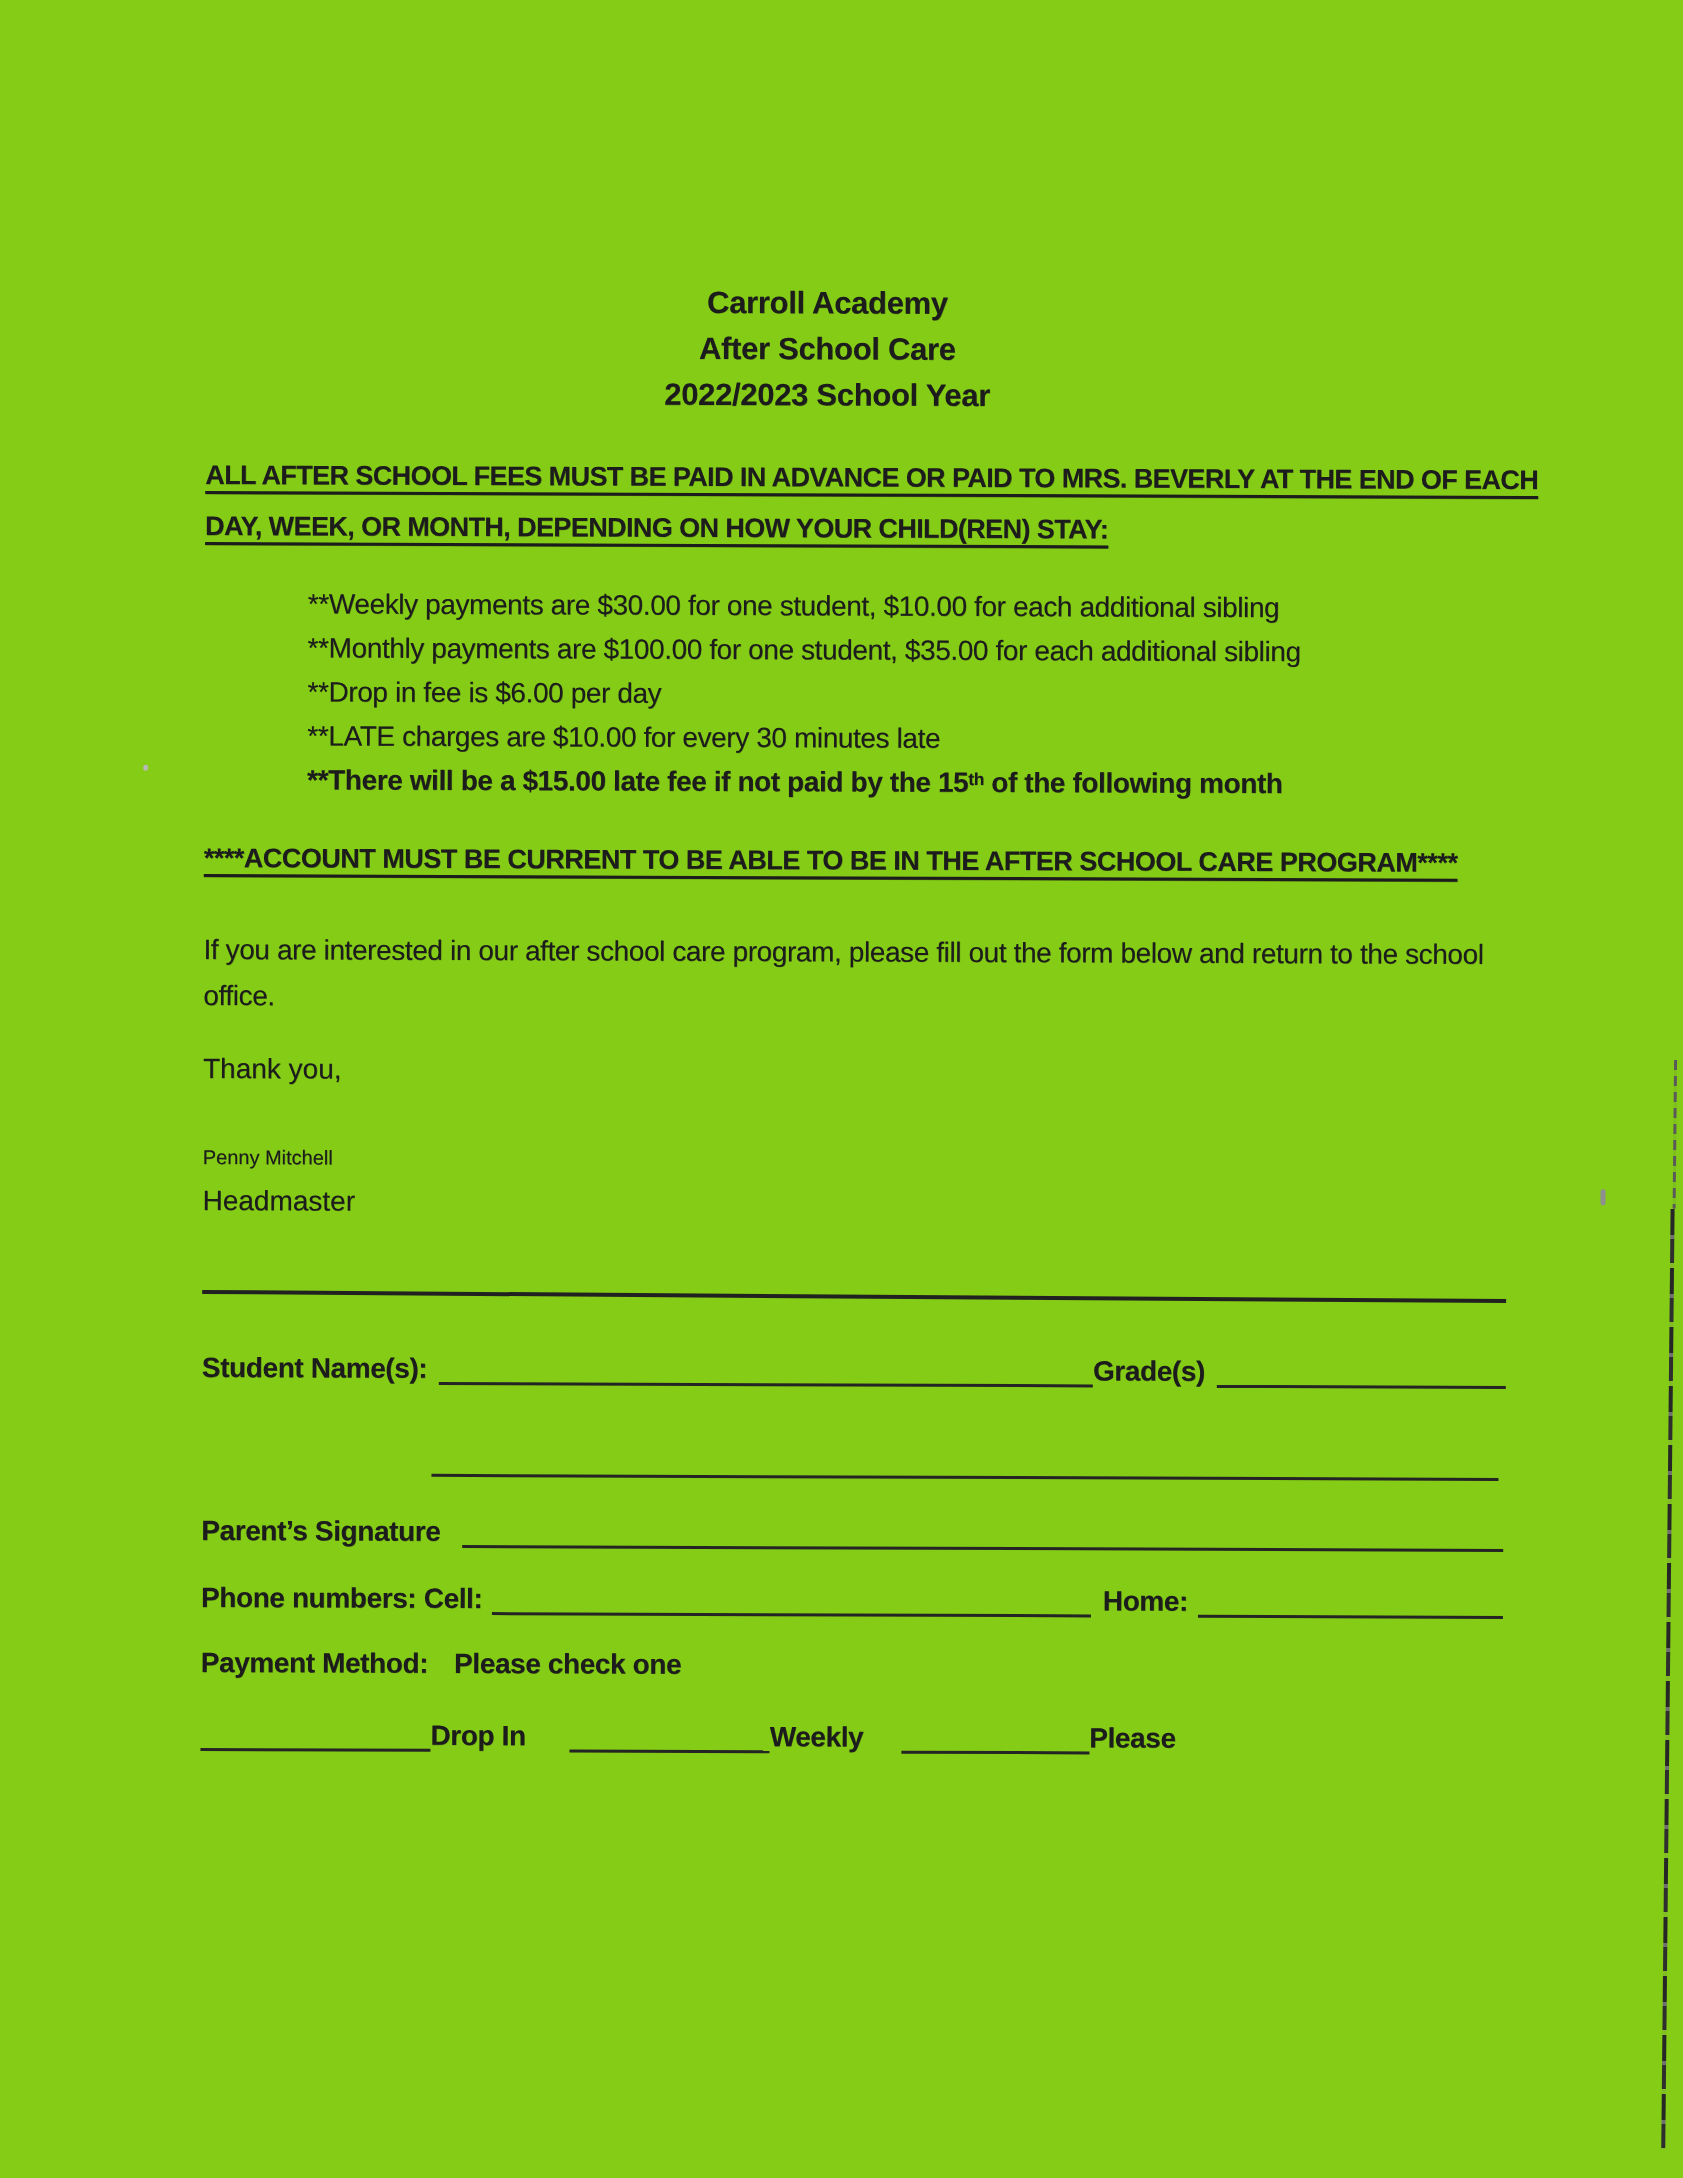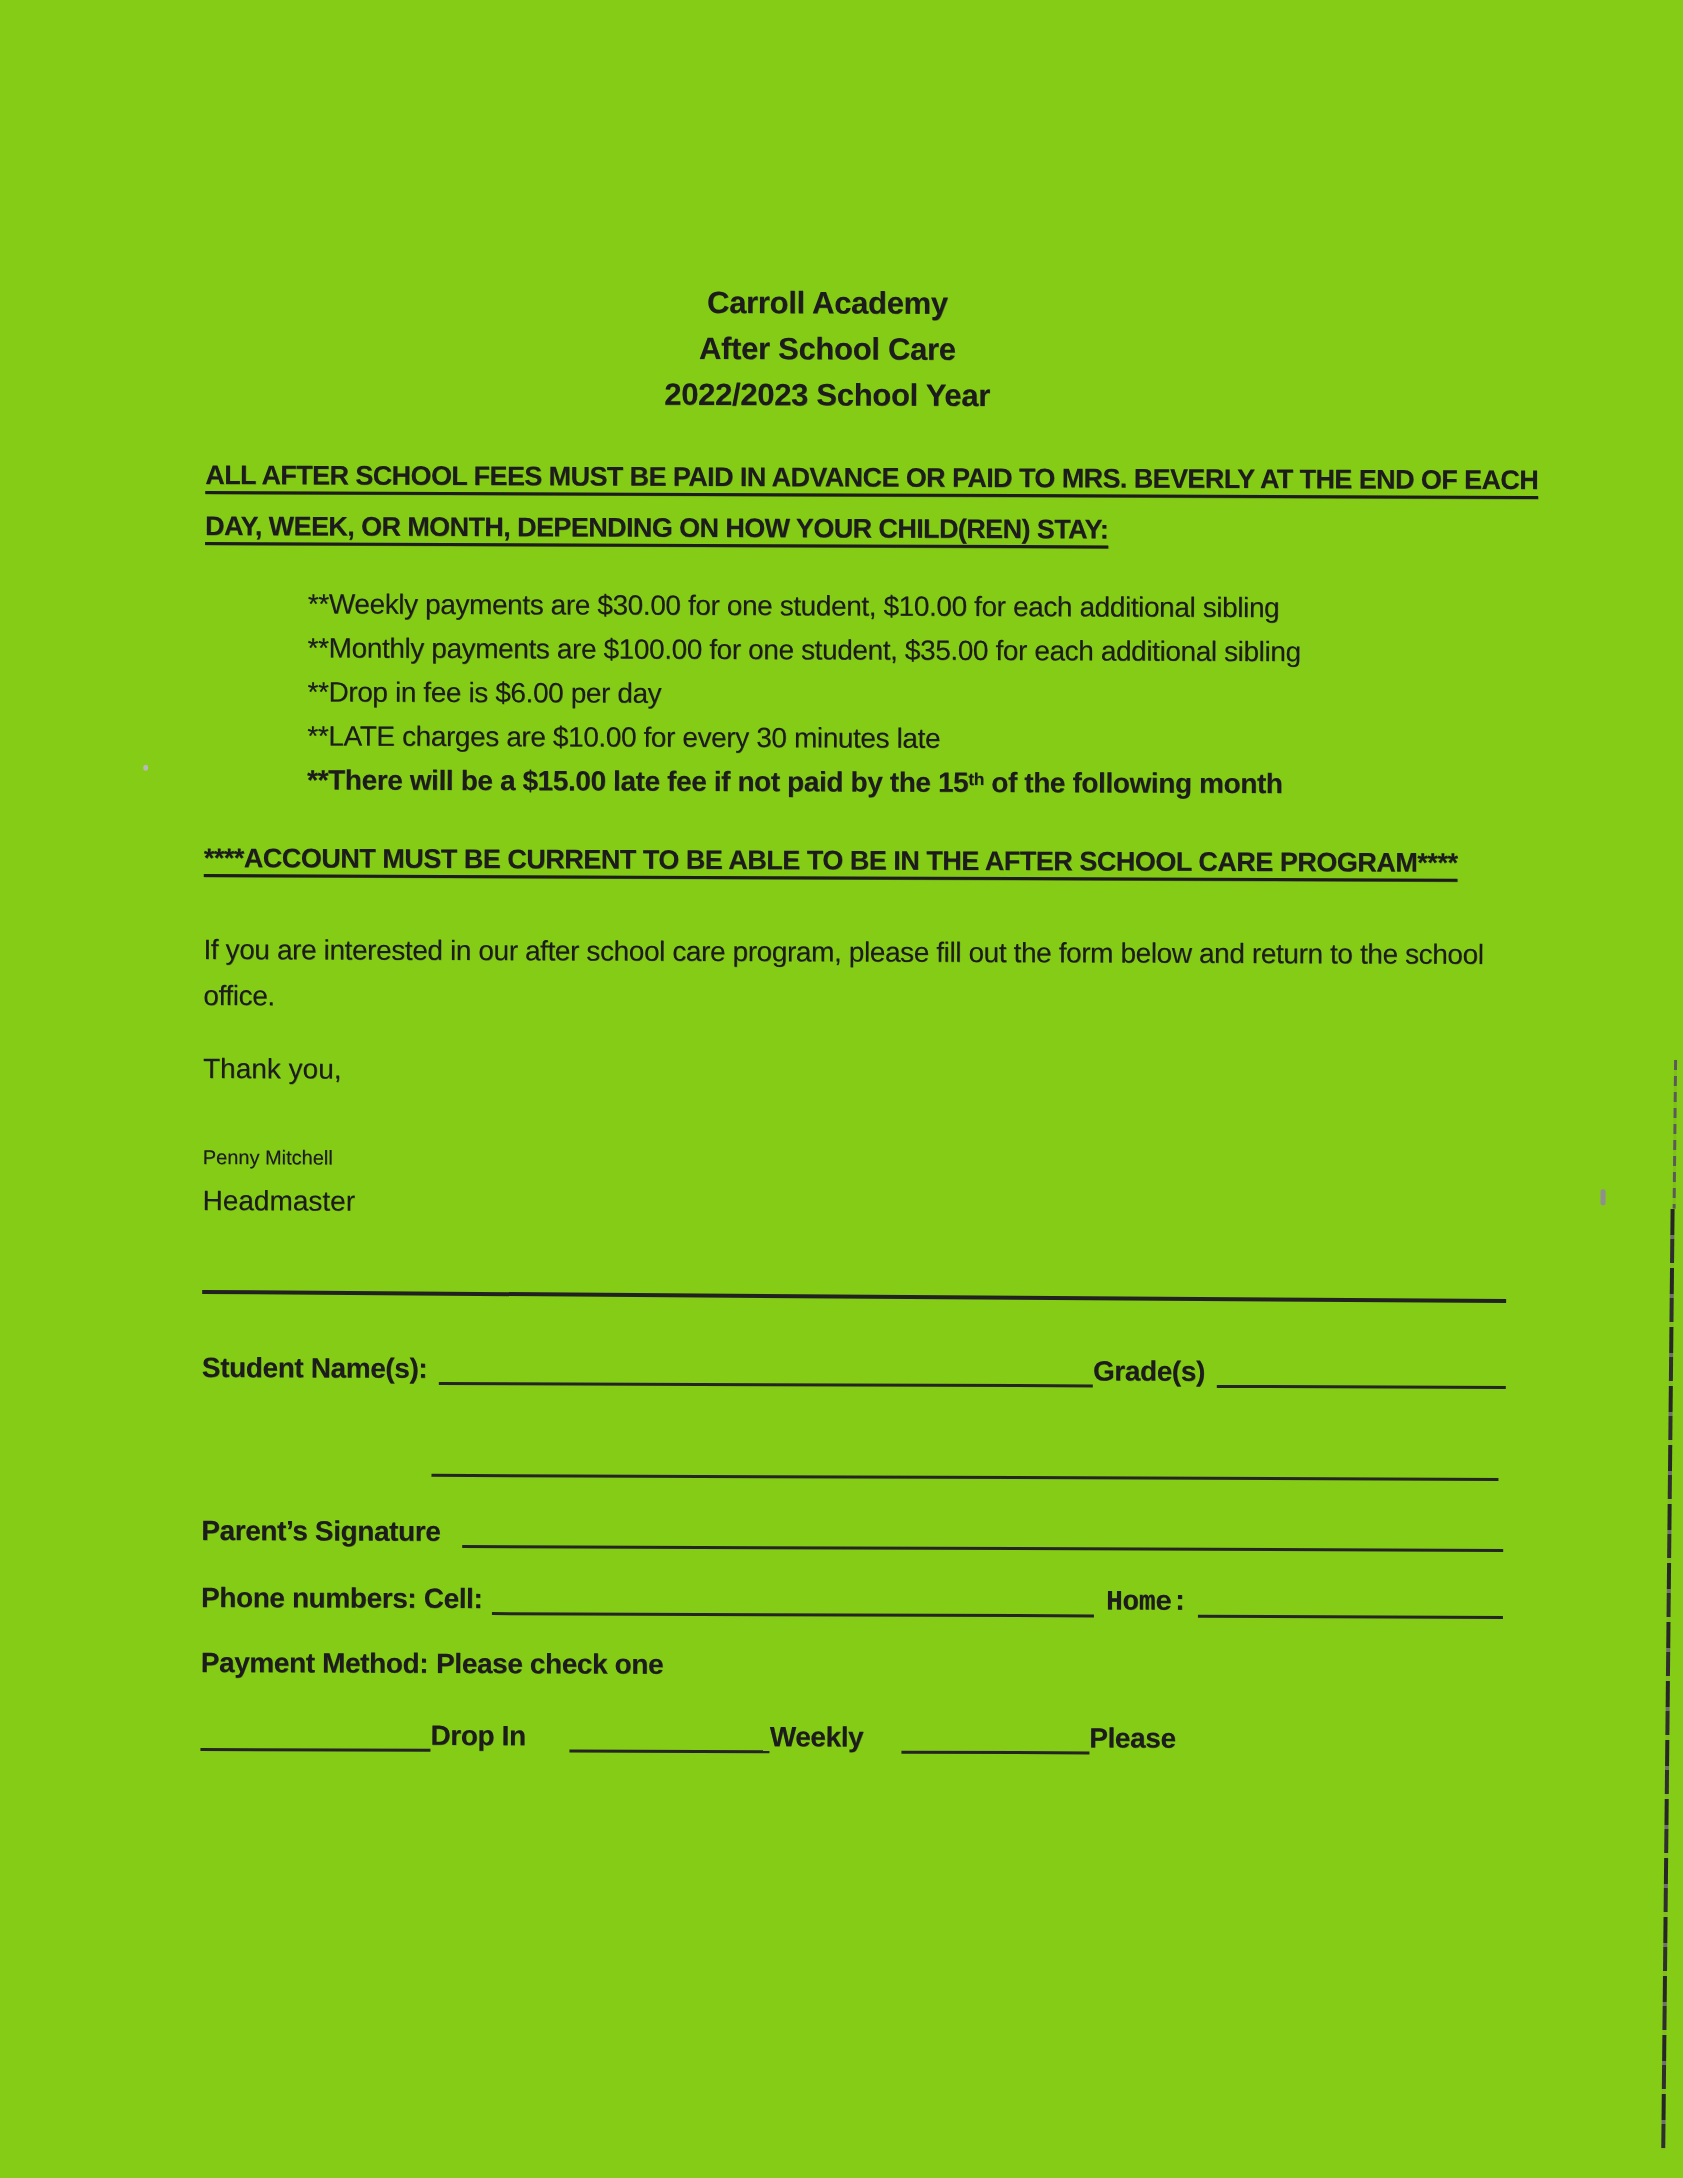--- a/index.html
+++ b/index.html
@@ -55,25 +55,25 @@
   .student-row .lbl { margin-right:12px; }
   .grades-blank  { width:289px; }
 
   .continuation-blank { top:1440px; left:436px; width:1067px; height:33px; border-bottom:3px solid #242424; }
 
   .signature-row { top:1515px; left:206px; width:1302px; }
   .signature-row .lbl { margin-right:22px; }
 
   .phone-row { top:1582px; left:206px; width:1302px; }
   .phone-row .lbl { margin-right:10px; }
-  .home-label { margin-left:12px; margin-right:14px;font-family:Liberation Mono, monospace; }
+  .home-label { margin-left:12px; margin-right:14px; }
   .home-blank { width:305px; }
 
   .payment-row { top:1647px; left:206px; }
-  .payment-hint { margin-left:8px; }
+  .payment-hint { margin-left:26px; }
 
   .options-row { top:1709px; left:206px; height:42px; }
   .opt-blank-1 { width:230px; }
   .opt-label-dropin { }
   .opt-blank-2 { width:200px; margin-left:44px; }
   .opt-blank-3 { width:188px; margin-left:38px; }
 
   .artifact-line { left:1675px; top:1054px; width:5px; height:1089px; transform:rotate(0.35deg); transform-origin:top center; }
   .artifact-seg-top { height:149px; width:3px; margin-left:2px;
     background:repeating-linear-gradient(180deg,#5a5a5a 0 10px, rgba(90,90,90,0.12) 10px 16px); }

